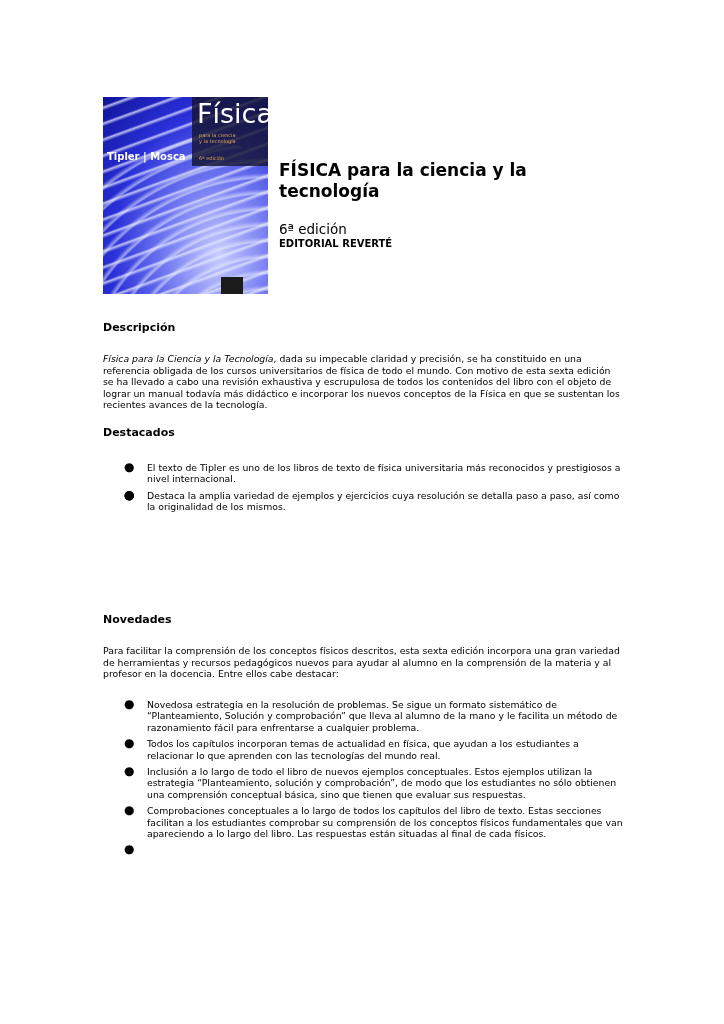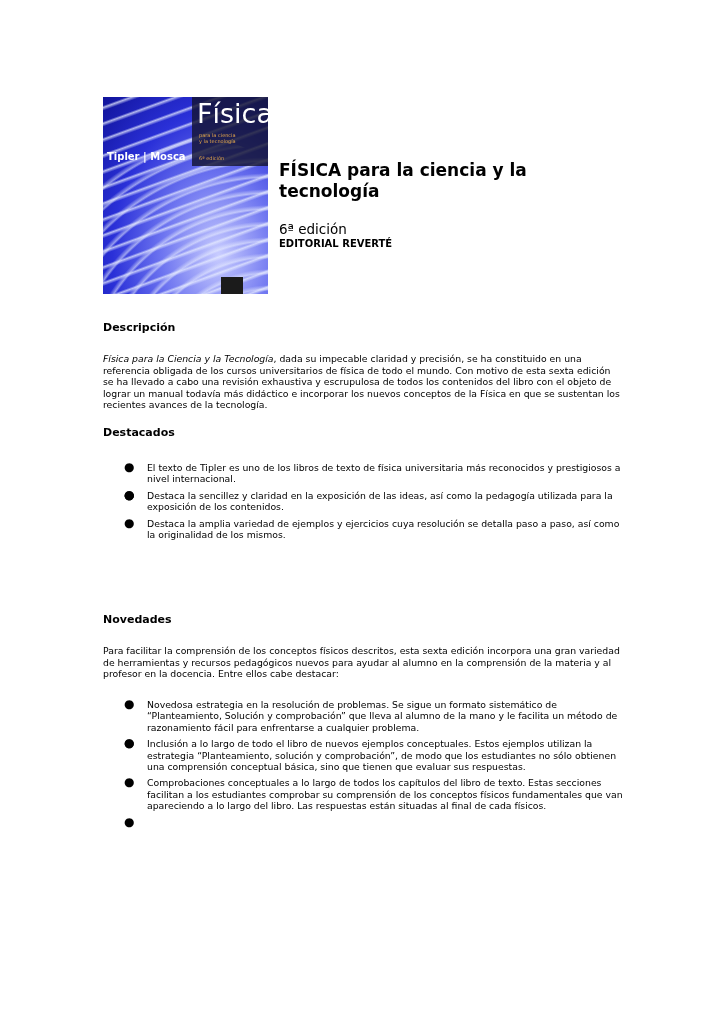--- a/index.html
+++ b/index.html
@@ -99,27 +99,27 @@
   <div class="publisher">EDITORIAL REVERTÉ</div>
 
   <div class="section-title" style="top:321px;">Descripción</div>
   <div class="para" style="top:353px;"><em>Física para la Ciencia y la Tecnología</em><span>, dada su impecable claridad y precisión, se ha constituido en una referencia obligada de los cursos universitarios de física de  todo el mundo. Con motivo de esta sexta edición se ha llevado a cabo una revisión exhaustiva y escrupulosa de todos los contenidos del libro con el objeto de lograr un manual todavía más didáctico e incorporar los nuevos conceptos de la Física en que se sustentan los recientes avances de la tecnología.</span></div>
 
   <div class="section-title" style="top:426px;">Destacados</div>
   <ul class="bullet-list" style="top:462px;">
     <li style="margin-bottom:5px;"><span class="dot">●</span><span>El texto de Tipler es uno de los libros de texto de física universitaria más reconocidos y prestigiosos a nivel internacional.</span></li>
     <li style="margin-bottom:5px;"><span class="dot">●</span></li>
     <li style="margin-bottom:5px;"><span class="dot">●</span></li>
-    <li style="margin-bottom:5px;"><span class="dot">●</span><span>Destaca la sencillez y claridad en la exposición de las ideas, así como la pedagogía utilizada para la exposición de los contenidos.</span></li>
+    <li style="margin-bottom:5px;"><span class="dot">●</span></li>
     <li><span class="dot">●</span><span>Destaca la amplia variedad de ejemplos y ejercicios cuya resolución se detalla paso a paso, así como la originalidad de los mismos.</span></li>
   </ul>
 
   <div class="section-title" style="top:613px;">Novedades</div>
   <div class="para" style="top:645px;">Para facilitar la comprensión de los conceptos físicos descritos, esta sexta edición incorpora una gran variedad de herramientas y recursos pedagógicos nuevos para ayudar al alumno en la comprensión de la materia y al profesor en la docencia. Entre ellos cabe destacar:</div>
   <ul class="bullet-list" style="top:699px;">
     <li style="margin-bottom:5px;"><span class="dot">●</span><span>Novedosa estrategia en la resolución de problemas. Se sigue un formato sistemático de “Planteamiento, Solución y comprobación” que lleva al alumno de la mano y le facilita un método de razonamiento fácil para enfrentarse a cualquier problema.</span></li>
-    <li style="margin-bottom:5px;"><span class="dot">●</span></li>
+    <li style="margin-bottom:5px;"><span class="dot">●</span><span>Todos los capítulos incorporan temas de actualidad en física, que ayudan a los estudiantes a relacionar lo que aprenden con las tecnologías del mundo real.</span></li>
     <li style="margin-bottom:5px;"><span class="dot">●</span><span>Inclusión a lo largo de todo el libro de nuevos ejemplos conceptuales. Estos ejemplos utilizan la estrategia “Planteamiento, solución y comprobación”, de modo que los estudiantes no sólo obtienen una comprensión conceptual básica, sino que tienen que evaluar sus respuestas.</span></li>
     <li style="margin-bottom:5px;"><span class="dot">●</span><span>Comprobaciones conceptuales a lo largo de todos los capítulos del libro de texto. Estas secciones facilitan a los estudiantes comprobar su comprensión de los conceptos físicos fundamentales que van apareciendo a lo largo del libro. Las respuestas están situadas al final de cada físicos.</span></li>
     <li><span class="dot">●</span></li>
   </ul>
 
 </div>
 
 </body></html>

